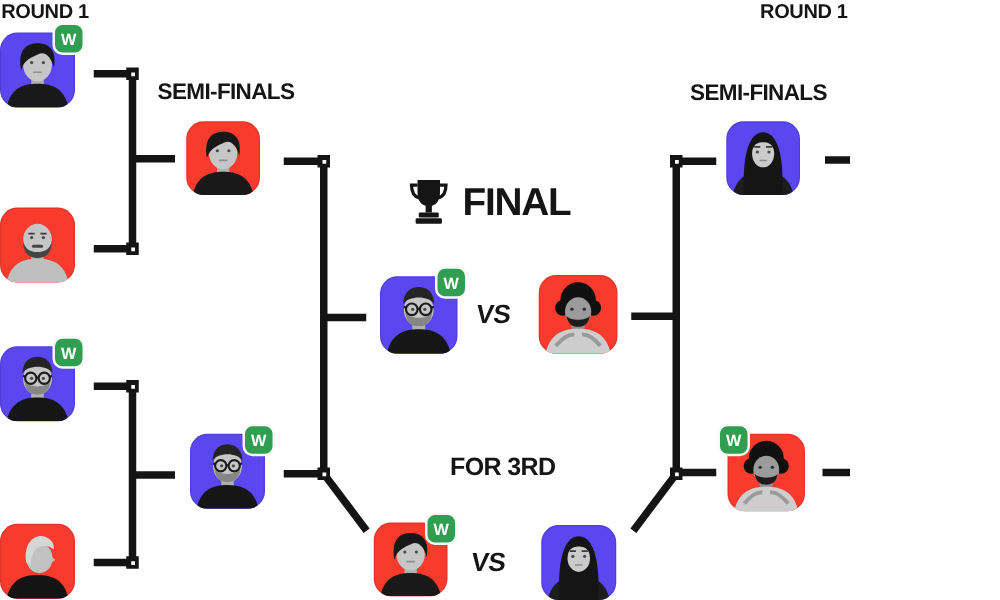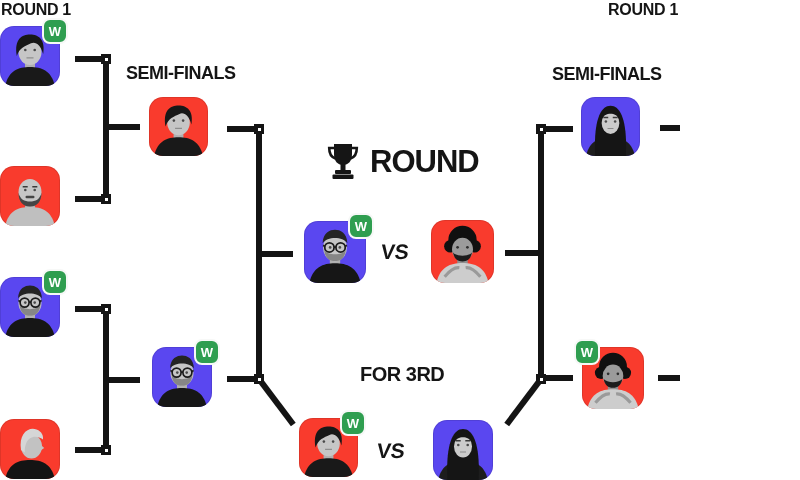--- a/index.html
+++ b/index.html
@@ -69,21 +69,21 @@
   <div class="final-header">
     <svg class="trophy" viewBox="0 0 34 38">
       <g fill="#151515">
         <path d="M8 2 H26 V12 C26 19 22.5 23 17 23 C11.5 23 8 19 8 12 Z"></path>
         <rect x="14.5" y="22" width="5" height="6"></rect>
         <rect x="9" y="28" width="16" height="4" rx="1"></rect>
         <rect x="6.5" y="32.5" width="21" height="4.5" rx="1"></rect>
       </g>
       <path d="M8 6 H3.2 C3.2 12 5.4 15.2 9.4 16.4 M26 6 H30.8 C30.8 12 28.6 15.2 24.6 16.4" fill="none" stroke="#151515" stroke-width="2.6"></path>
     </svg>
-    <span class="lbl lbl-final">ROUND</span>
+    <span class="lbl lbl-final">FINAL</span>
   </div>
 
   <div class="lbl lbl-vs-final">VS</div>
   <div class="lbl lbl-for-third">FOR 3RD</div>
   <div class="lbl lbl-vs-third">VS</div>
 
   <div id="lines">
       <div class="hline" style="left: 75px; top: 56px; width: 31px; height: 6px;"></div>
       <div class="vline" style="left: 103px; top: 56px; width: 6px; height: 146px;"></div>
       <div class="hline" style="left: 75px; top: 196px; width: 31px; height: 6px;"></div>

